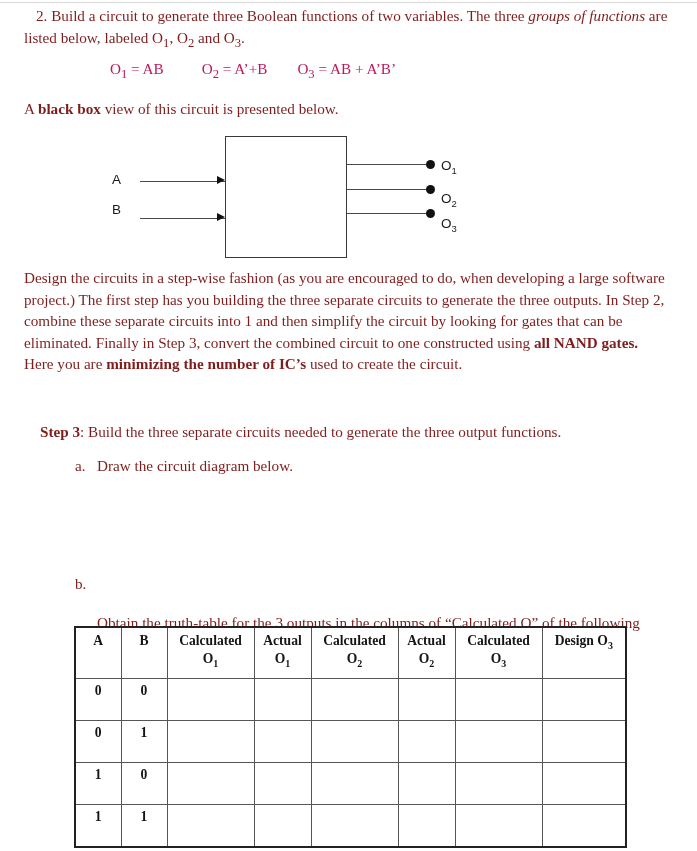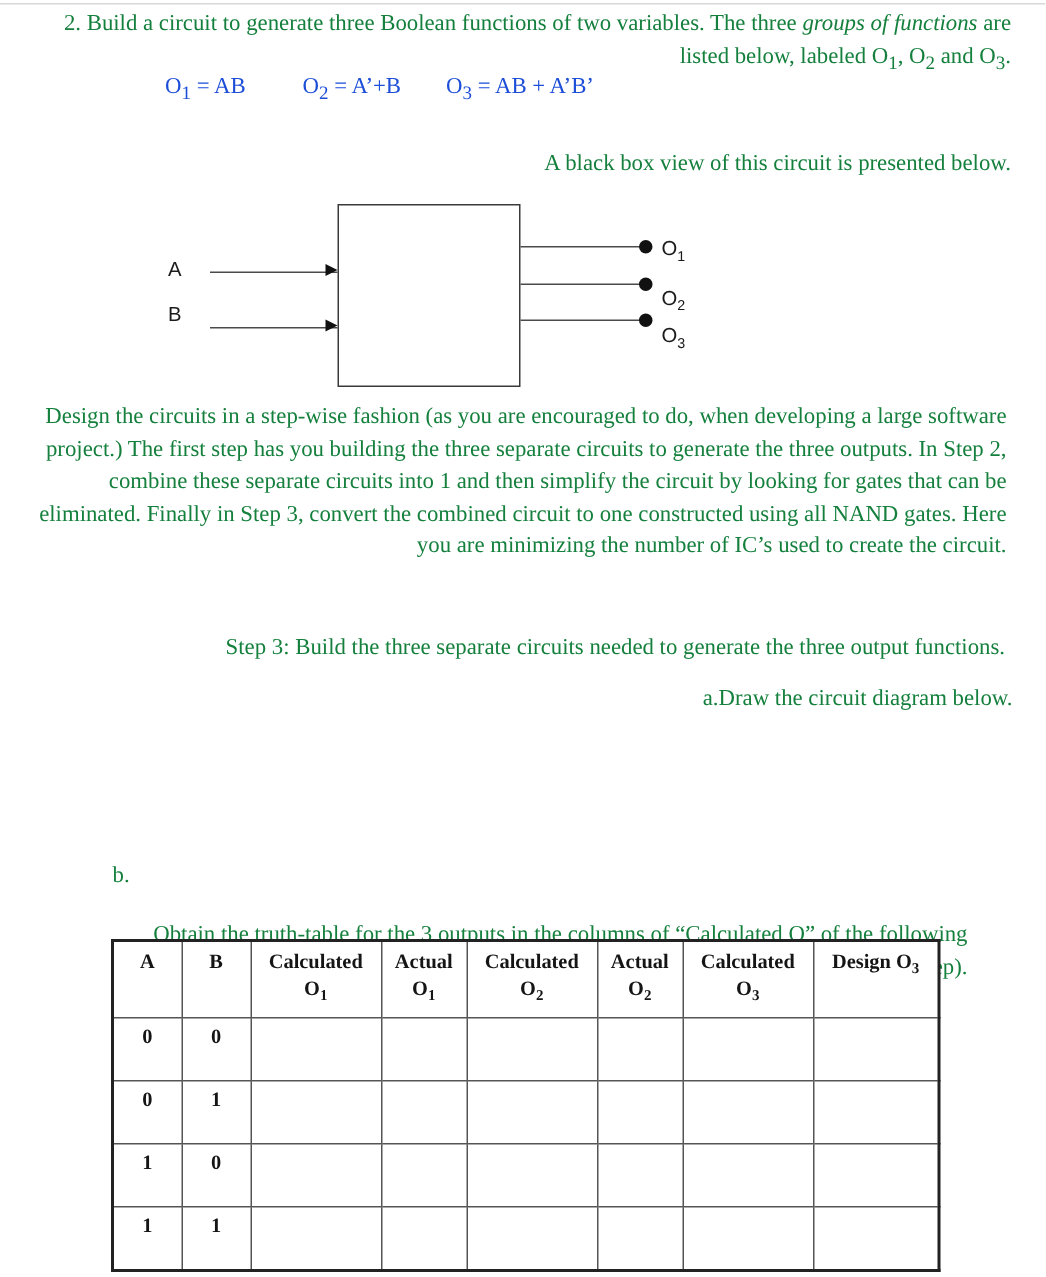--- a/index.html
+++ b/index.html
@@ -23,42 +23,42 @@
     top: 2px;
     width: 697px;
     height: 1px;
     background: #d8d8d8;
   }
 
   .para {
     position: absolute;
     font-size: 15.2px;
     line-height: 21.5px;
-    text-align: right;
-    color: #15803d;
-  }
-  .para b { font-weight: normal; }
+    text-align: left;
+    color: #7f1d1d;
+  }
+  .para b { font-weight: bold; }
   .para i { font-style: italic; }
 
   
   #intro-para {
     left: 24px;
     top: 5px;
     width: 650px;
     text-indent: 12px;
   }
 
   
   #equations {
     position: absolute;
     left: 110px;
-    top: 49px;
+    top: 60px;
     width: 480px;
     font-size: 15.2px;
-    color: #1d4ed8;
+    color: #be185d;
     white-space: nowrap;
   }
   #equations .eq { display: inline-block; }
   #equations .gap1 { display: inline-block; width: 38px; }
   #equations .gap2 { display: inline-block; width: 30px; }
 
   #blackbox-intro {
     left: 24px;
     top: 98px;
     width: 650px;

